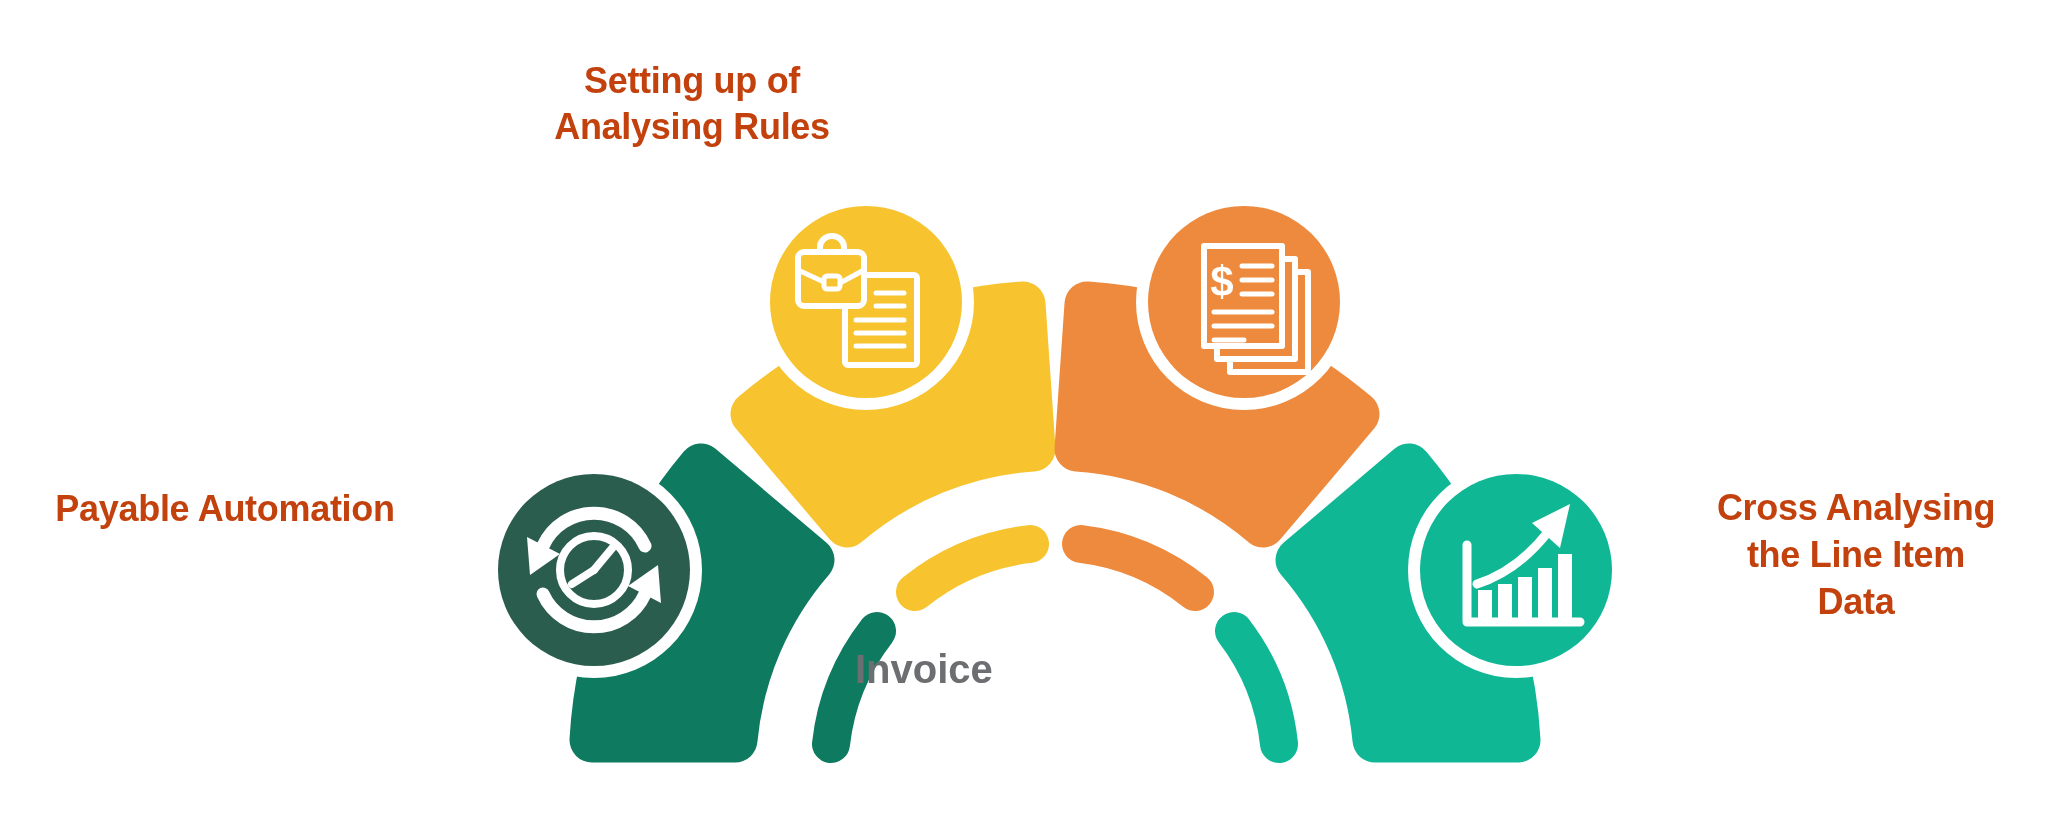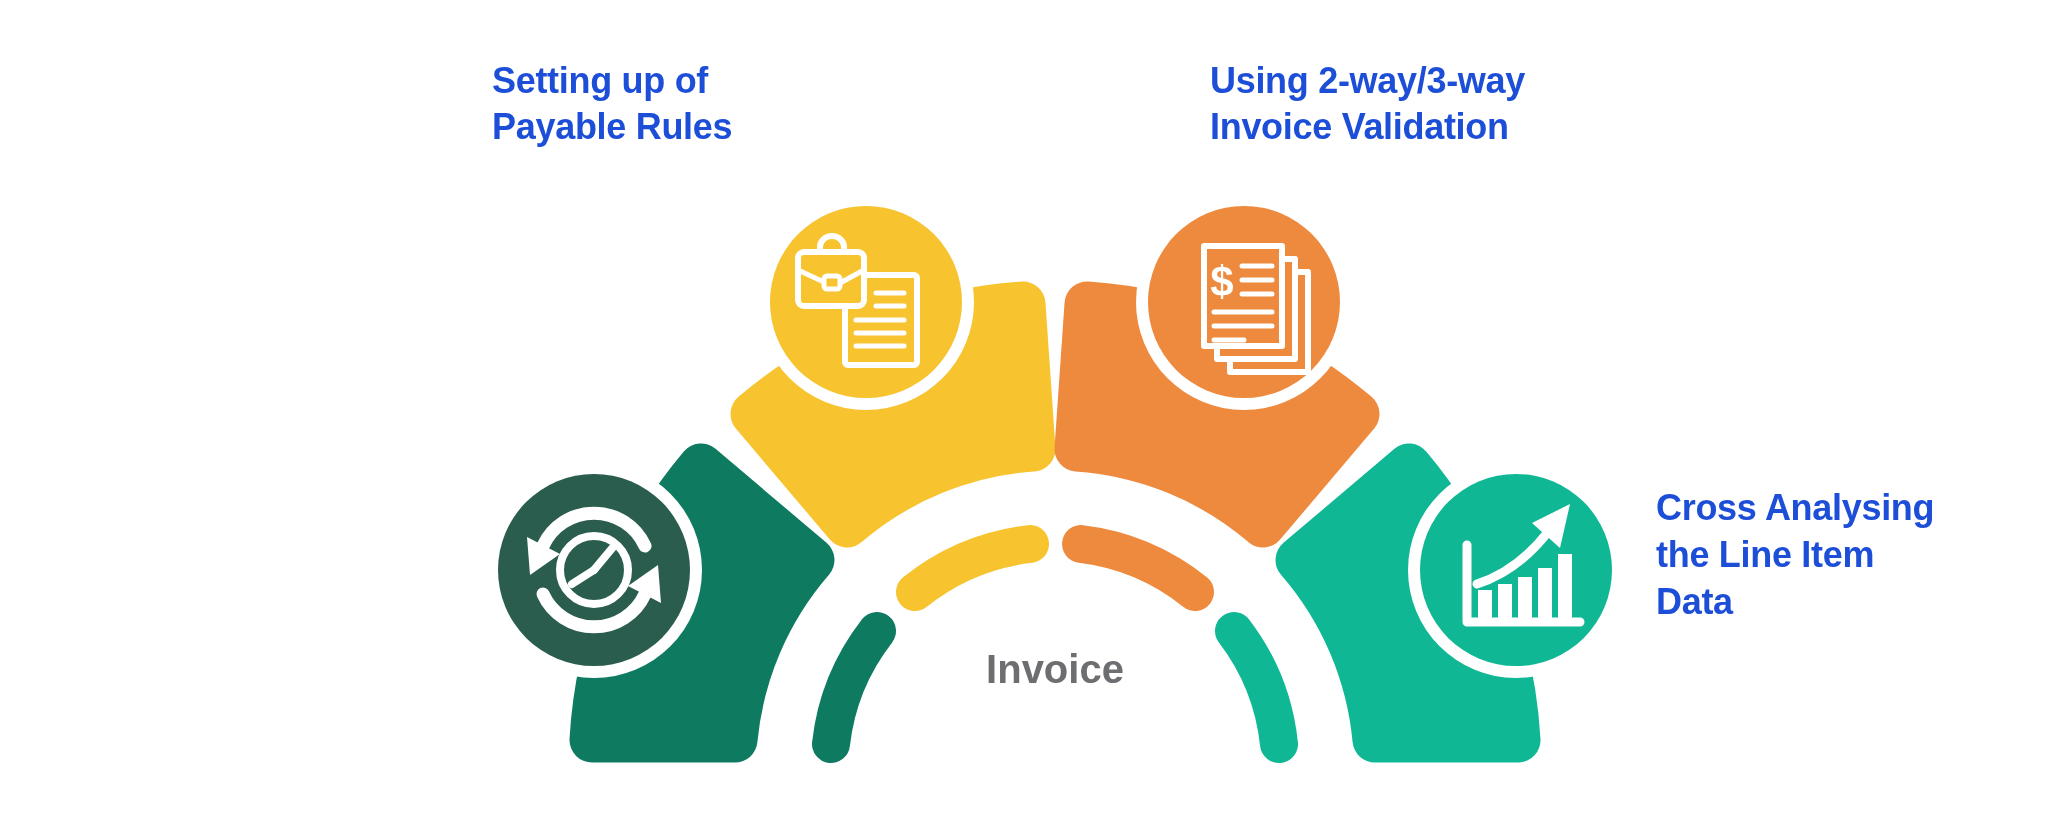--- a/index.html
+++ b/index.html
@@ -11,30 +11,30 @@
 
   .wedge { fill:currentColor; stroke:currentColor; stroke-width:45; stroke-linejoin:round; }
   .arcring path { fill:none; stroke:currentColor; stroke-width:38; stroke-linecap:round; }
   .ring { fill:#ffffff; }
   .core { fill:currentColor; }
   .ic { stroke:#ffffff; fill:none; stroke-linecap:round; stroke-linejoin:round; }
   .ic-fill { fill:#ffffff; stroke:none; }
   .ic-solid { fill:currentColor; }
 
   .lbl {
-    position:absolute; width:400px; 
+    position:absolute; width:400px; text-align:center;
     font-weight:700; font-size:36px; line-height:46px;
-    color:#1d4ed8; letter-spacing:-0.3px;
+    color:#c2410c; letter-spacing:-0.3px;
   }
   .lbl-top-left  { left:492px;  top:58px;  }
   .lbl-top-right { left:1210px; top:58px;  }
   .lbl-mid-left  { left:25px;   top:486px; }
   .lbl-mid-right { left:1656px; top:484px; line-height:47px; }
   .lbl-center {
-    position:absolute; left:855px; top:642px; width:400px; text-align:center;
+    position:absolute; left:855px; top:642px; width:400px; 
     font-weight:700; font-size:40px; line-height:54px; color:#6d6e71;
   }
 </style>
 </head>
 <body>
 
 <div class="stage">
 
   <svg class="diagram-svg" viewBox="0 0 2048 832">
 
@@ -112,31 +112,28 @@
         <rect x="1498" y="584" width="14" height="36"></rect>
         <rect x="1518" y="577" width="14" height="43"></rect>
         <rect x="1538" y="568" width="14" height="52"></rect>
         <rect x="1558" y="554" width="14" height="66"></rect>
         <polygon points="1570,504 1532,523 1560,548"></polygon>
       </g>
     </g>
   </svg>
 
   <div class="lbl lbl-mid-left">
+    <div>Payable Automation</div>
   </div>
 
   <div class="lbl lbl-top-left">
     <div>Setting up of</div>
-    <div>Payable Rules</div>
+    <div>Analysing Rules</div>
   </div>
 
-  <div class="lbl lbl-top-right">
-    <div>Using 2-way/3-way</div>
-    <div>Invoice Validation</div>
-  </div>
 
   <div class="lbl lbl-mid-right">
     <div>Cross Analysing</div>
     <div>the Line Item</div>
     <div>Data</div>
   </div>
 
   <div class="lbl-center">
     <div>Invoice</div>
   </div>

